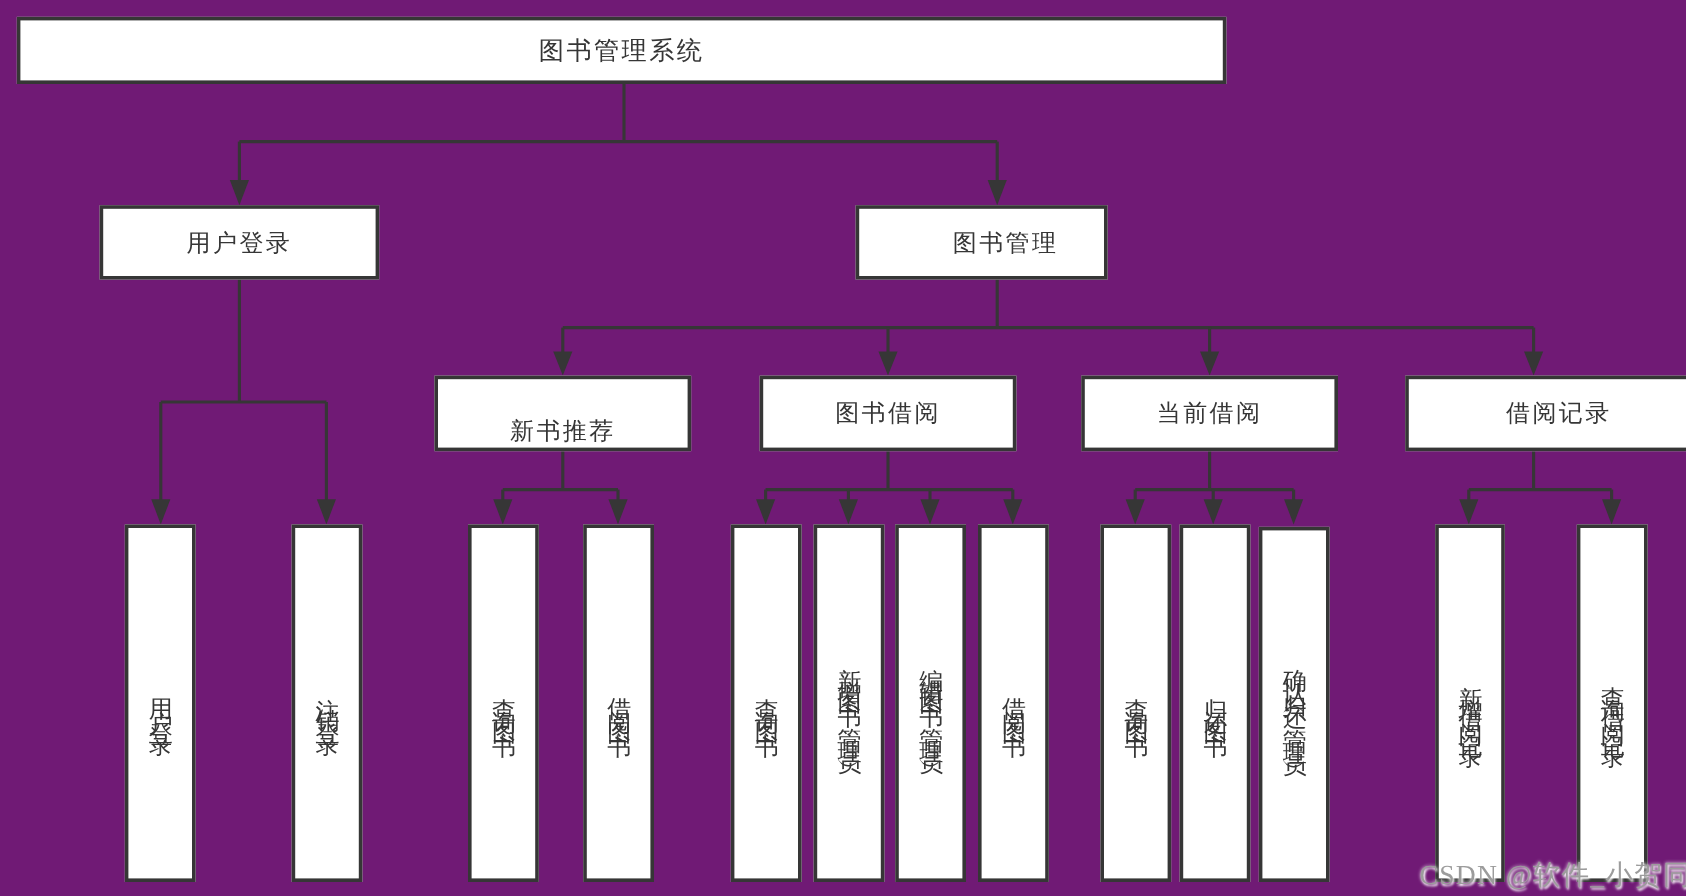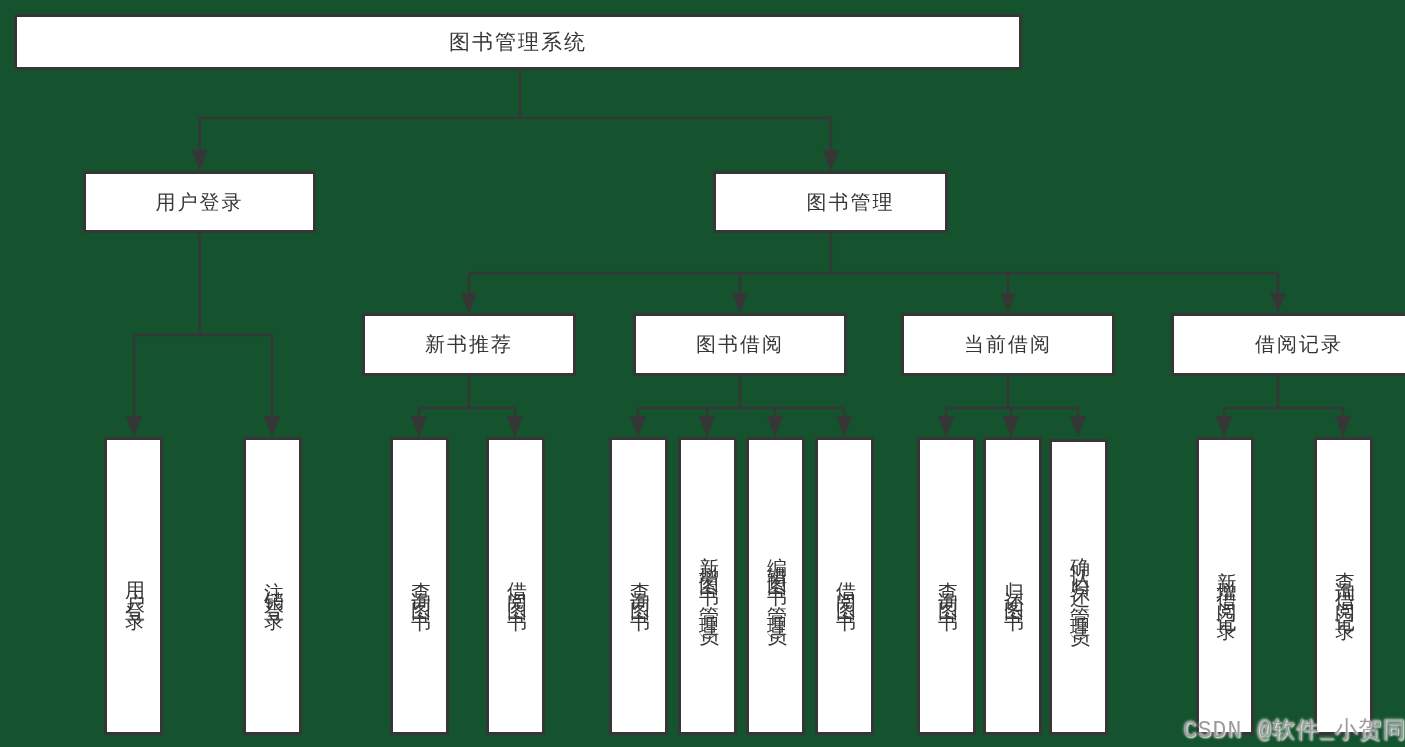--- a/index.html
+++ b/index.html
@@ -1,21 +1,21 @@
 <!DOCTYPE html>
 <html style="--line-color: #363636; --watermark-color: #9c9c9c;"><head>
 <meta charset="utf-8">
 <style>
   html, body { margin: 0; padding: 0; background: #ffffff; }
   .stage {
     position: relative;
     width: 1405px;
     height: 747px;
-    background: #14532d;
-    font-family: Liberation Mono, monospace;
+    background: #701a75;
+    font-family: Liberation Serif, serif;
     color: #363636;
     overflow: hidden;
   }
   .connectors {
     position: absolute;
     left: 0; top: 0;
     width: 1405px; height: 747px;
     pointer-events: none;
   }
   .connectors path.line {
@@ -129,25 +129,25 @@
     <path class="arrow" d="M1335,416 L1351,416 L1343,437 Z"></path>
   </svg>
 
   <div class="node" style="left:14px; top:14px; width:1008px; height:56px;">
     <span class="h-label root-label">图书管理系统</span>
   </div>
 
   <div class="node" style="left:83px; top:171px; width:233px; height:62px;">
     <span class="h-label">用户登录</span>
   </div>
-  <div class="node" style="left:713px; top:171px; width:235px; height:62px;padding-left:40px;">
+  <div class="node" style="left:713px; top:171px; width:210px; height:62px;padding-left:40px;">
     <span class="h-label">图书管理</span>
   </div>
 
-  <div class="node" style="left:362px; top:313px; width:214px; height:63px;">
+  <div class="node" style="left:362px; top:313px; width:214px; height:63px;align-items:flex-end;">
     <span class="h-label">新书推荐</span>
   </div>
   <div class="node" style="left:901px; top:313px; width:214px; height:63px;">
     <span class="h-label">当前借阅</span>
   </div>
   <div class="node" style="left:633px; top:313px; width:214px; height:63px;">
     <span class="h-label">图书借阅</span>
   </div>
   <div class="node" style="left:1171px; top:313px; width:256px; height:63px;">
     <span class="h-label">借阅记录</span>

